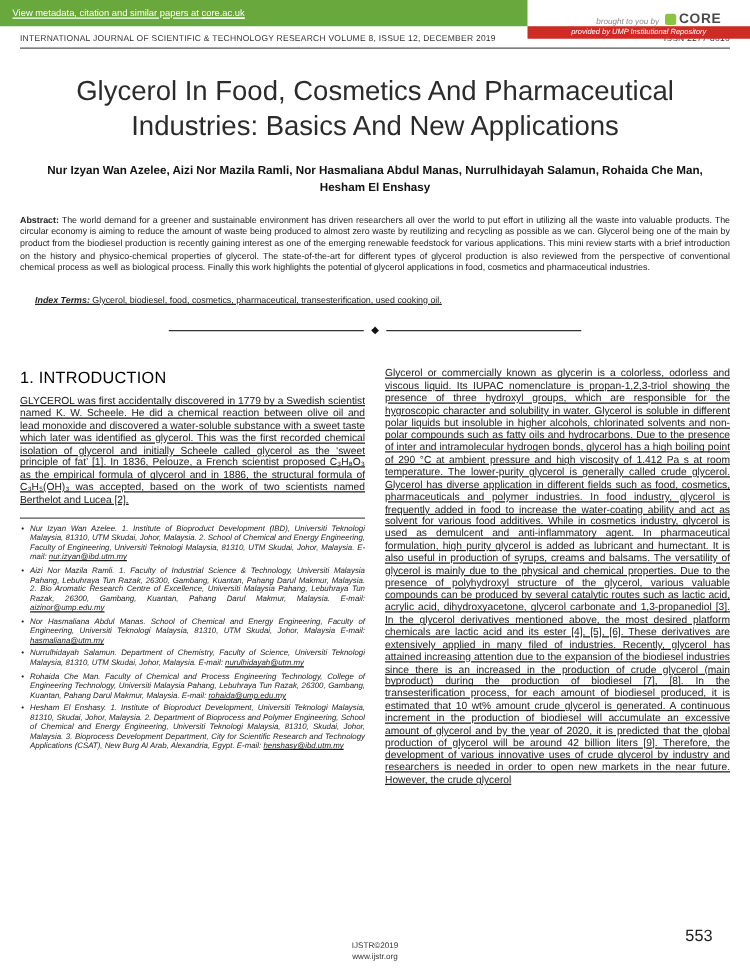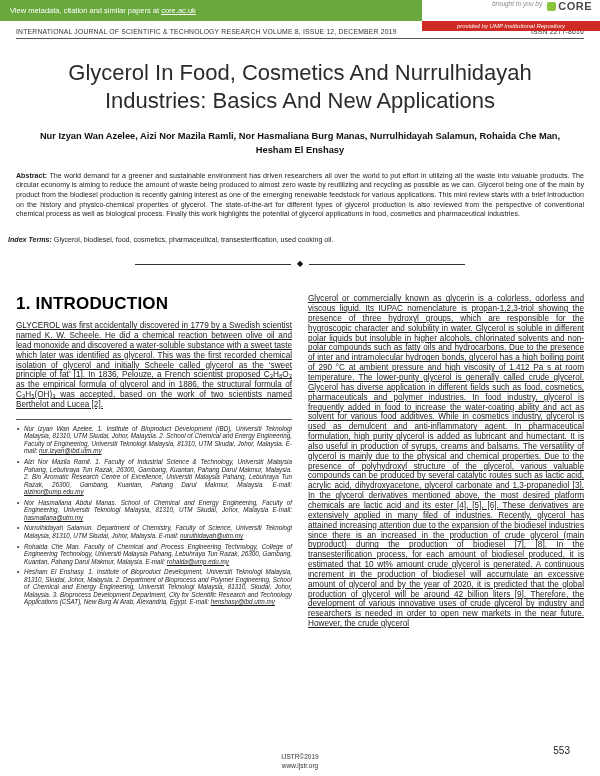--- a/index.html
+++ b/index.html
@@ -3,25 +3,25 @@
 <meta charset="utf-8">
 <style>
   * { margin:0; padding:0; box-sizing:border-box; }
   html,body { background:#ffffff; }
   body {
     width:600px; height:776px; position:relative; overflow:hidden;
     font-family:"Liberation Sans", sans-serif; color:#1d1d1d; margin:0 auto;
   }
   
   .core-banner { position:relative; height:21px; background:#69a83c; }
-  .banner-left { color:#fff; font-size:7.5px; line-height:21px; padding-left:10px; }
+  .banner-left { color:#fff; font-size:7.5px; line-height:21px; padding-left:10px;text-decoration:underline; }
   .banner-left a { color:#fff; text-decoration:underline; cursor:pointer; }
   .banner-right {
     position:absolute; top:0; right:0; width:178px; height:21px; background:#fff;
-    display:flex; align-items:flex-start; justify-content:flex-end; gap:5px; padding-right:8px;
+    display:flex; align-items:flex-end; justify-content:flex-end; gap:5px; padding-right:23px;
   }
   .brought { font-size:6.5px; font-style:italic; color:#8a8a8a; }
   .core-logo { display:flex; align-items:center; gap:2px; font-weight:bold; font-size:11px; color:#4a4a4a; letter-spacing:.5px; }
   .core-icon { width:9px; height:9px; border-radius:2px; background:#8bc53f; display:inline-block; }
   .provided-ribbon {
     position:absolute; top:21px; right:0; width:178px; height:10px; background:#cf2b24;
     color:#fff; font-size:6px; font-style:italic; text-align:center; line-height:10px;
   }
   
   .journal-header {
@@ -33,42 +33,42 @@
     margin:20px auto 0; max-width:510px; text-align:center;
     font-size:22px; font-weight:400; line-height:1.25; color:#2b2b2b;
   }
   .authors-line {
     margin:16px auto 0; max-width:555px; text-align:center;
     font-size:9.3px; font-weight:bold; line-height:1.5; color:#111;
   }
   
   .abstract { margin:14px 16px 16px; font-size:7.1px; line-height:1.35; text-align:justify; color:#222; }
   .abstract-label { font-weight:bold; }
-  .index-terms { margin:7px 8px 0; font-size:7.1px; line-height:1.35; text-align:justify; color:#222; }
+  .index-terms { margin:7px 28px 0; font-size:7.1px; line-height:1.35; text-align:justify; color:#222;text-decoration:underline; }
   .index-label { font-weight:bold; font-style:italic; }
   
   .section-divider { margin:15px auto 0; width:330px; display:flex; align-items:center; gap:6px; }
   .divider-line { flex:1; border-top:1px solid #333; height:0; }
   .diamond { font-size:8px; color:#111; line-height:1; }
   
   .content-columns { display:flex; gap:16px; margin:26px 16px 0; }
   .col { flex:1; min-width:0; }
-  .intro-heading { font-size:17px; font-weight:bold; color:#000; margin-bottom:7px; letter-spacing:.2px; }
+  .intro-heading { font-size:13px; font-weight:normal; color:#000; margin-bottom:7px; letter-spacing:.2px; }
   .body-text { font-size:8.2px; line-height:1.2; text-align:justify; color:#1d1d1d;text-decoration:underline; }
   
   .affiliations {
     margin-top:9px; border-top:1px solid #555; padding-top:5px;
     font-size:6.3px; font-style:italic; line-height:1.2; color:#1d1d1d;
   }
   .affiliations ul { list-style:none; }
   .affiliations li { position:relative; padding-left:8px; margin-bottom:3px; text-align:justify; }
   .affiliations li::before { content:"•"; position:absolute; left:1px; top:0; }
   .email { text-decoration:underline; color:inherit; cursor:pointer; }
   
-  .page-number { position:absolute; right:30px; bottom:20px; font-size:10px; color:#222; }
+  .page-number { position:absolute; right:30px; bottom:20px; font-size:13px; color:#222; }
   .page-footer { position:absolute; left:0; right:0; bottom:5px; text-align:center; font-size:6.5px; line-height:1.35; color:#333; }
 </style>
 </head>
 <body>
 
 <div class="core-banner">
   <div class="banner-left">
     <span>View metadata, citation and similar papers at </span><a>core.ac.uk</a>
   </div>
   <div class="banner-right">
@@ -79,23 +79,23 @@
     </span>
   </div>
 </div>
 <div class="provided-ribbon">provided by UMP Institutional Repository</div>
 
 <div class="journal-header">
   <span>INTERNATIONAL JOURNAL OF SCIENTIFIC &amp; TECHNOLOGY RESEARCH VOLUME 8, ISSUE 12, DECEMBER 2019</span>
   <span>ISSN 2277-8616</span>
 </div>
 
-<h1 class="paper-title">Glycerol In Food, Cosmetics And Nurrulhidayah Industries: Basics And New Applications</h1>
+<h1 class="paper-title">Glycerol In Food, Cosmetics And Pharmaceutical Industries: Basics And New Applications</h1>
 
-<div class="authors-line">Nur Izyan Wan Azelee, Aizi Nor Mazila Ramli, Nor Hasmaliana Burg Manas, Nurrulhidayah Salamun, Rohaida Che Man, Hesham El Enshasy</div>
+<div class="authors-line">Nur Izyan Wan Azelee, Aizi Nor Mazila Ramli, Nor Hasmaliana Abdul Manas, Nurrulhidayah Salamun, Rohaida Che Man, Hesham El Enshasy</div>
 
 <p class="abstract">
   <span class="abstract-label">Abstract:</span><span> The world demand for a greener and sustainable environment has driven researchers all over the world to put effort in utilizing all the waste into valuable products. The circular economy is aiming to reduce the amount of waste being produced to almost zero waste by reutilizing and recycling as possible as we can. Glycerol being one of the main by product from the biodiesel production is recently gaining interest as one of the emerging renewable feedstock for various applications. This mini review starts with a brief introduction on the history and physico-chemical properties of glycerol. The state-of-the-art for different types of glycerol production is also reviewed from the perspective of conventional chemical process as well as biological process. Finally this work highlights the potential of glycerol applications in food, cosmetics and pharmaceutical industries.</span>
 </p>
 
 <p class="index-terms">
   <span class="index-label">Index Terms:</span><span> Glycerol, biodiesel, food, cosmetics, pharmaceutical, transesterification, used cooking oil.</span>
 </p>
 
 <div class="section-divider">

